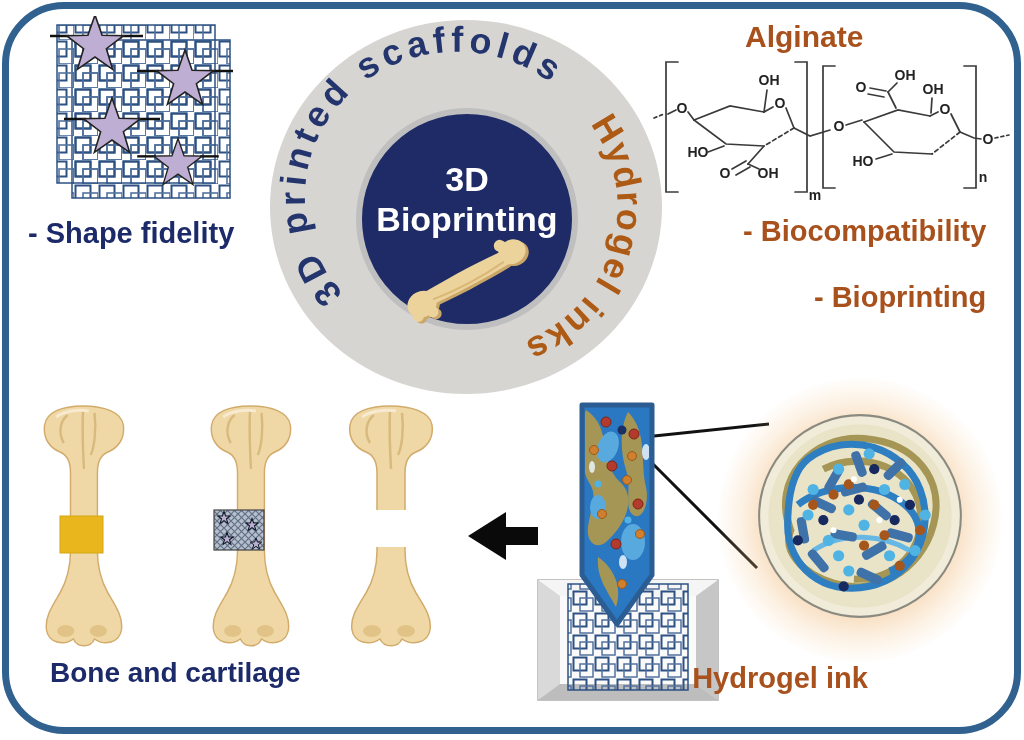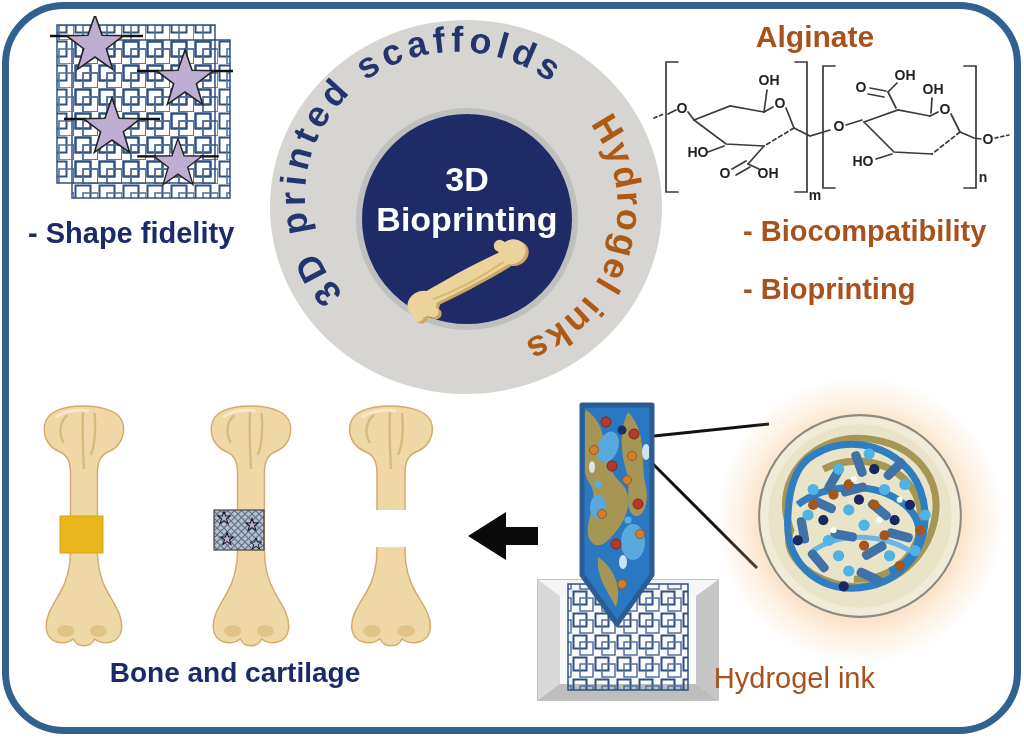--- a/index.html
+++ b/index.html
@@ -1,27 +1,27 @@
 <!DOCTYPE html>
 <html><head>
 <meta charset="utf-8">
 <style>
   html,body{margin:0;padding:0;background:#fff;}
   #stage{position:relative;width:1024px;height:740px;background:#ffffff;overflow:hidden;
          font-family:"Liberation Sans",sans-serif;}
   .abs{position:absolute;}
   #frame{left:2px;top:2px;right:3px;bottom:6px;border:7px solid #30618f;border-radius:62px;
          pointer-events:none;}
-  .bullet-list{display:flex;flex-direction:column;gap:0;}
+  .bullet-list{display:flex;flex-direction:column;gap:8px;align-items:flex-end;}
   .bullet{font-weight:bold;font-size:29px;letter-spacing:0px;line-height:1;margin-bottom:29px;white-space:nowrap;}
   .navy{color:#1c2a6a;}
   .brown{color:#a8511d;}
-  #alginate-title{left:745px;top:20px;width:140px;text-align:center;font-size:30px;font-weight:bold;color:#a8511d;}
-  #bone-caption{left:50px;top:657px;width:370px;text-align:center;font-weight:bold;font-size:28px;color:#1c2a6a;line-height:1.15;}
-  #hydrogel-caption{left:685px;top:662px;width:190px;text-align:right;font-weight:normal;font-size:29px;color:#a8511d;}
+  #alginate-title{left:745px;top:20px;width:140px;font-size:30px;font-weight:bold;color:#a8511d;}
+  #bone-caption{left:50px;top:657px;width:370px;font-weight:bold;font-size:28px;color:#1c2a6a;line-height:1.15;}
+  #hydrogel-caption{left:685px;top:662px;width:190px;text-align:center;font-weight:bold;font-size:29px;color:#a8511d;}
   #blob-glow{left:718px;top:378px;width:284px;height:284px;border-radius:50%;
      background:radial-gradient(circle, rgba(232,148,58,0.62) 0%, rgba(236,165,85,0.45) 42%,
                 rgba(244,198,140,0.22) 60%, rgba(255,255,255,0) 72%);}
   svg text{font-family:"Liberation Sans",sans-serif;}
 </style>
 </head>
 <body>
 
 <div id="stage">
 

